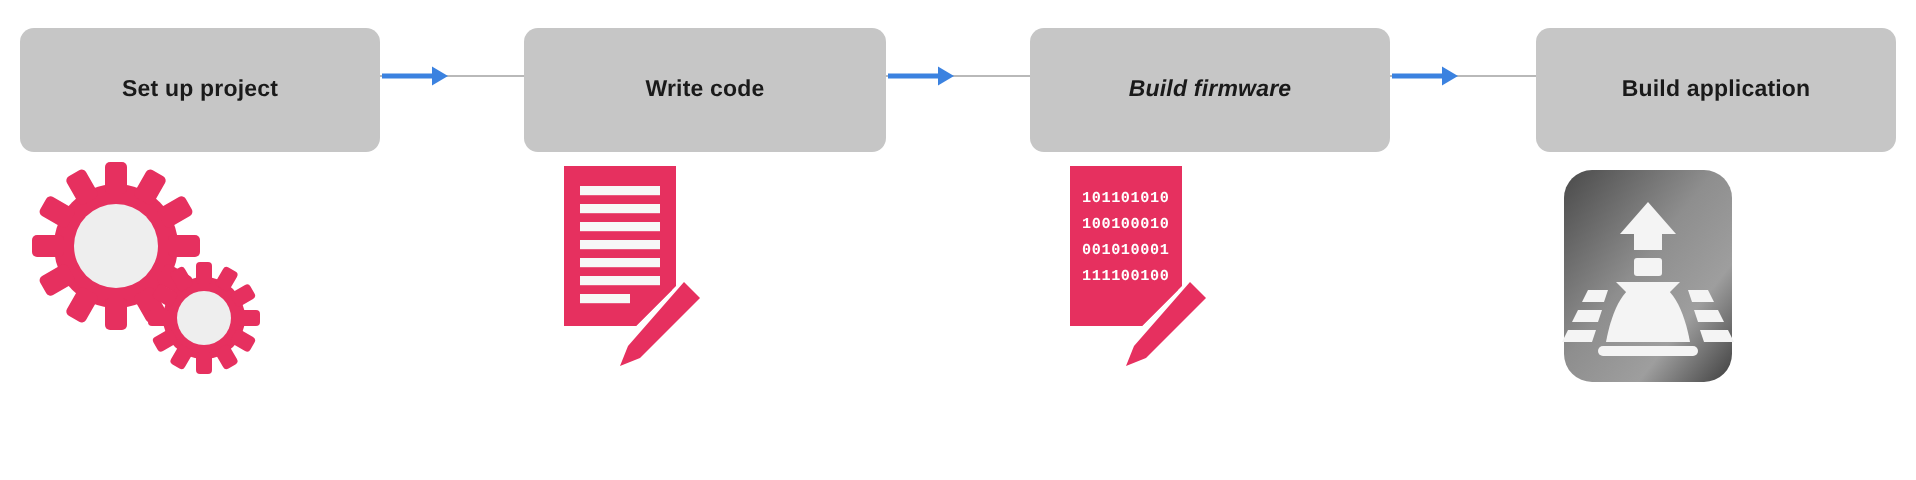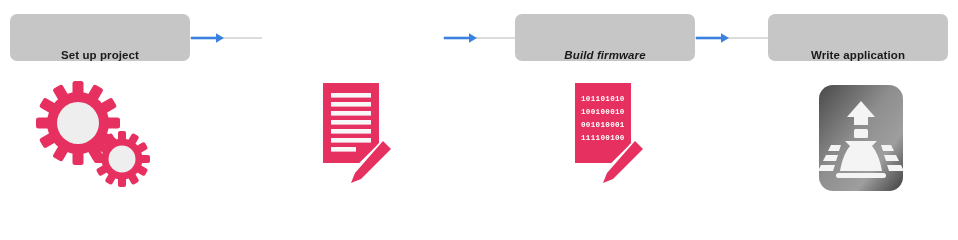--- a/index.html
+++ b/index.html
@@ -19,25 +19,25 @@
     position: absolute;
     inset: 0;
     width: 958px;
     height: 202px;
   }
 
   
   .step-box {
     position: absolute;
     top: 14px;
-    height: 47px;
+    height: 62px;
     background: #c6c6c6;
     border-radius: 7px;
     display: flex;
-    align-items: flex-end;
+    align-items: center;
     justify-content: center;
   }
   .step-box-label {
     font-size: 11.5px;
     font-weight: bold;
     color: #1a1a1a;
     letter-spacing: 0.1px;
     white-space: nowrap;
     text-align: center;
   }
@@ -58,21 +58,21 @@
 
   .connector svg { display: block; }
 
   
   .icon-cell {
     position: absolute;
     top: 78px;
     height: 120px;
     display: flex;
     align-items: center;
-    justify-content: center;
+    justify-content: flex-start;
   }
   #icon-cell-0 { left: 10px;  width: 180px; }
   #icon-cell-1 { left: 262px; width: 181px; }
   #icon-cell-2 { left: 515px; width: 180px; }
   #icon-cell-3 { left: 768px; width: 180px; }
 
   .binary-text {
     font-family: "Liberation Mono", monospace;
     font-size: 7.6px;
     font-weight: bold;
@@ -82,27 +82,30 @@
 </style>
 </head>
 <body>
 
 <div id="flow-diagram">
 
   <div class="step-box" id="step-box-0">
     <span class="step-box-label">Set up project</span>
   </div>
 
+  <div class="step-box" id="step-box-1">
+    <span class="step-box-label">Write code</span>
+  </div>
 
   <div class="step-box" id="step-box-2">
     <span class="step-box-label">Build firmware</span>
   </div>
 
   <div class="step-box" id="step-box-3">
-    <span class="step-box-label">Write application</span>
+    <span class="step-box-label">Build application</span>
   </div>
 
   <div class="connector" id="connector-0">
     <svg width="72" height="16" viewBox="0 0 72 16">
       <line x1="0" y1="8" x2="72" y2="8" stroke="#b9b9b9" stroke-width="1"></line>
       <line x1="1" y1="8" x2="28" y2="8" stroke="#3b82e0" stroke-width="2.6"></line>
       <path d="M26 3.2 L34 8 L26 12.8 Z" fill="#3b82e0"></path>
     </svg>
   </div>
 

